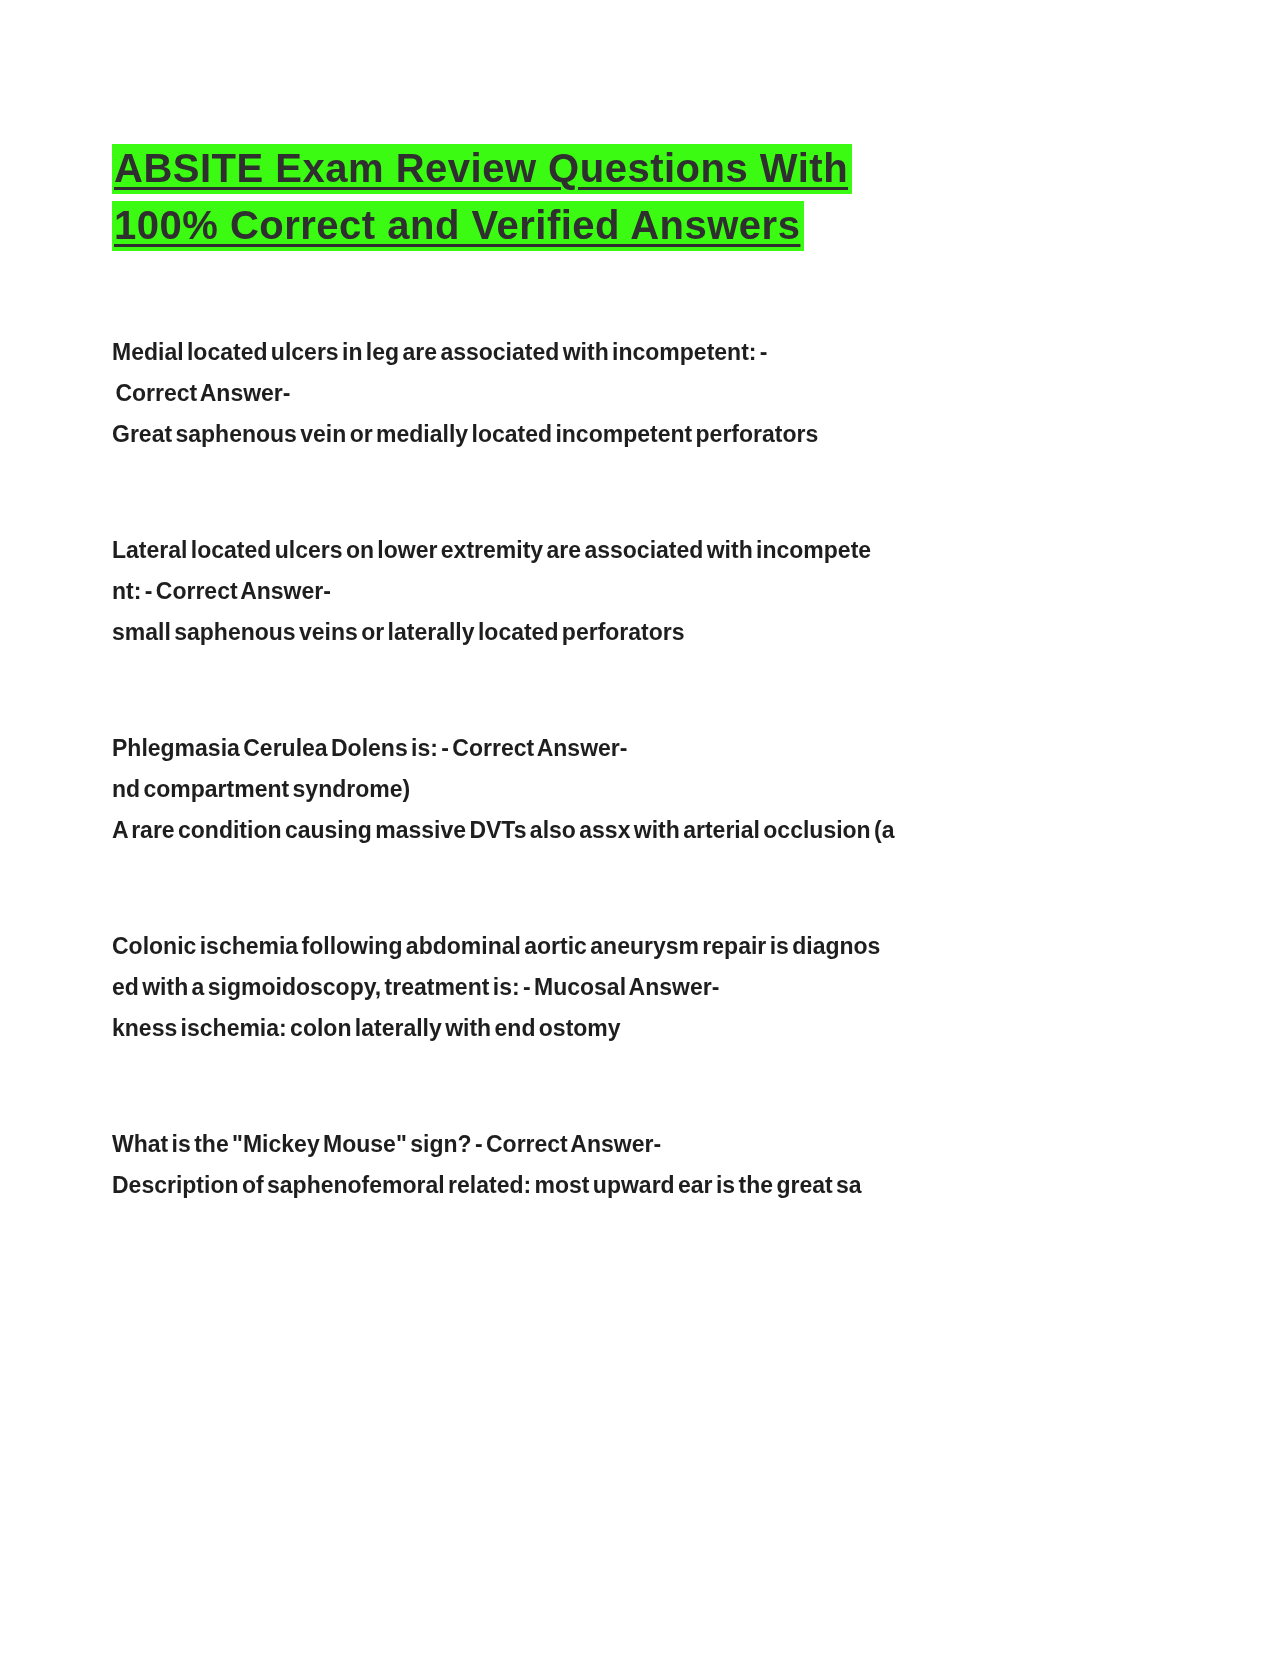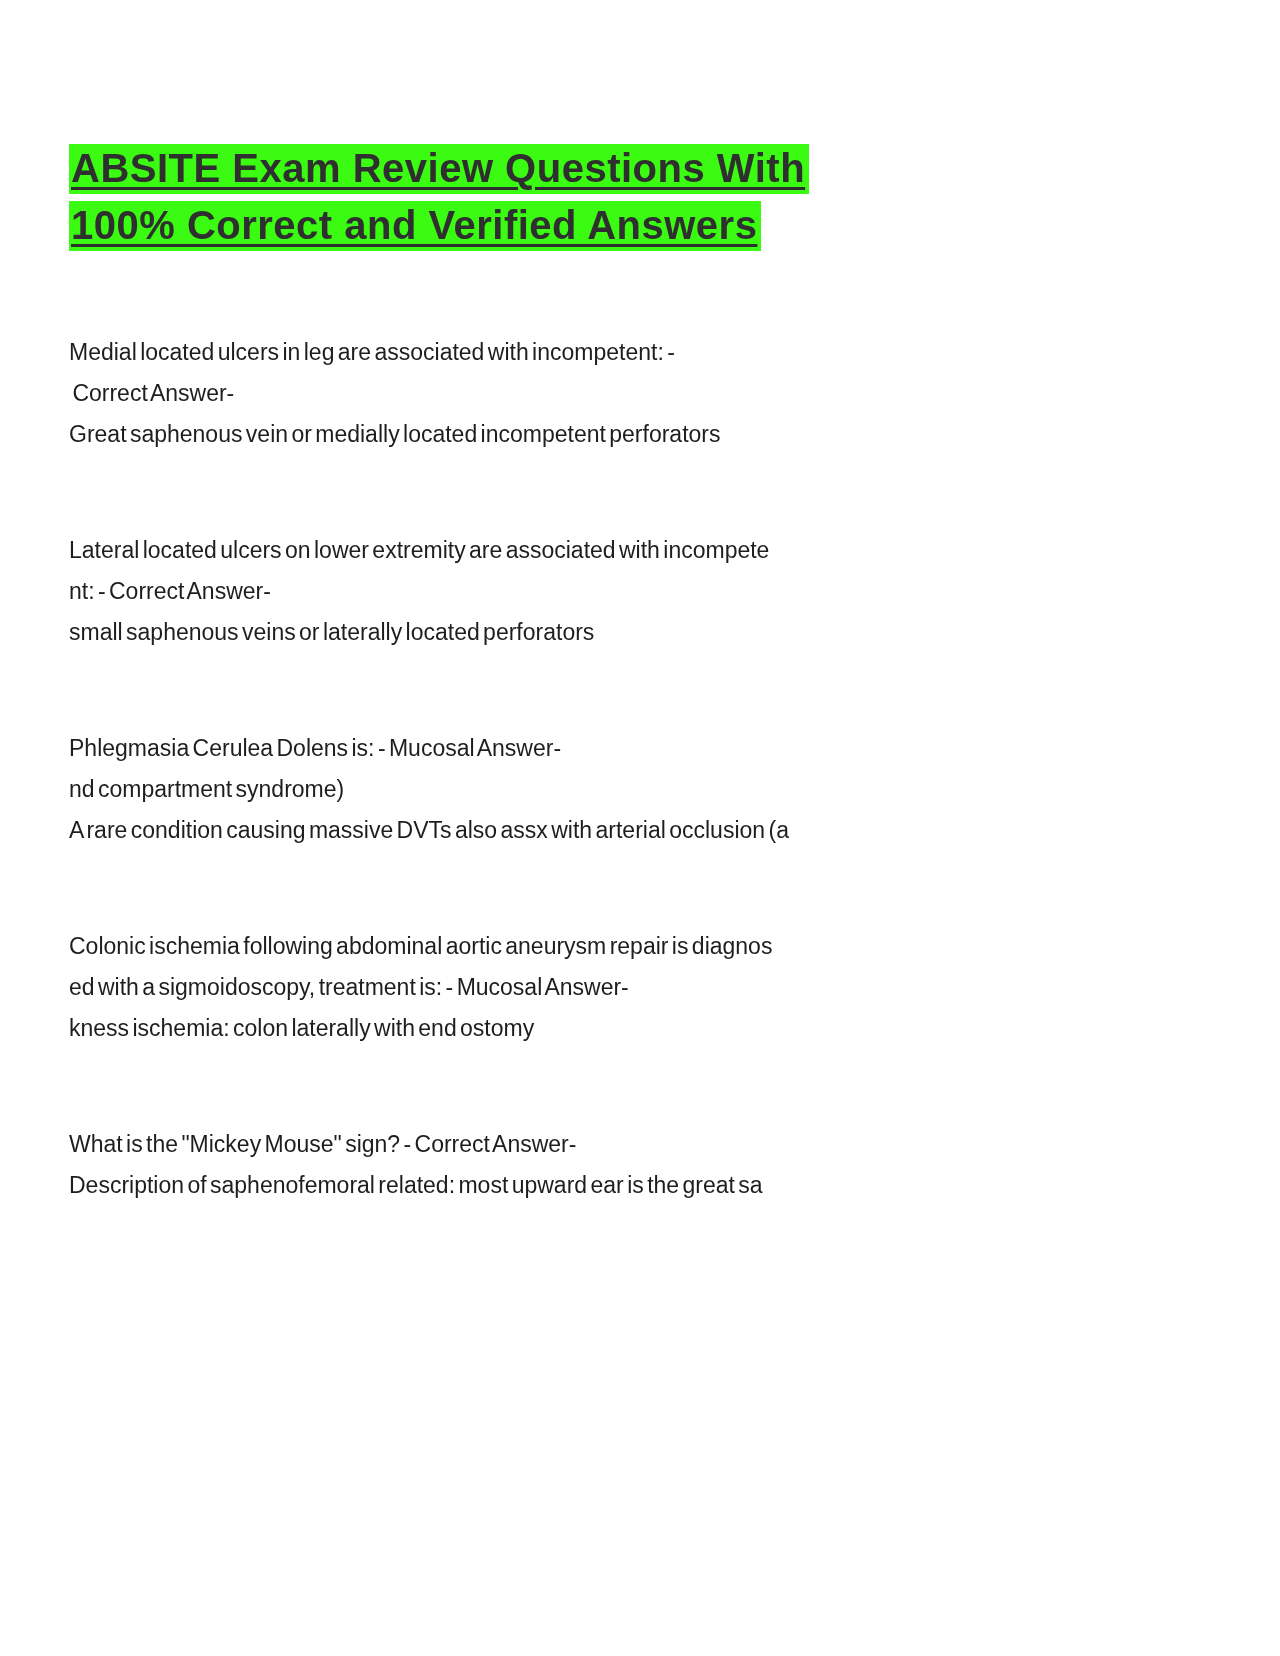--- a/index.html
+++ b/index.html
@@ -13,20 +13,21 @@
     font-family:"Liberation Sans","DejaVu Sans",sans-serif;
     width:1280px;
     height:1656px;
     overflow:hidden;
   }
   .page{
     width:1238px;
     min-height:1656px;
     background:#ffffff;
     padding:140px 145px 60px 69px;
+    margin-left:43px;
   }
   .title{
     margin:0 0 78px 0;
     font-size:40px;
     font-weight:bold;
     line-height:1.42;
     color:var(--title-color);
   }
   .title-line{
     display:block;
@@ -44,21 +45,21 @@
     color:var(--text-color);
   }
   .qa-block{
     margin-bottom:75px;
   }
   .qa-block:last-child{
     margin-bottom:0;
   }
   .qa-line{
     font-size:23px;
-    font-weight:normal;
+    font-weight:bold;
     line-height:41px;
     color:var(--text-color);
     white-space:pre-wrap;
     word-spacing:-3px;
   }
 </style>
 </head>
 <body>
 
 <div class="page">
@@ -72,21 +73,21 @@
         <div class="qa-line">Medial located ulcers in leg are associated with incompetent: -</div>
         <div class="qa-line"> Correct Answer-</div>
         <div class="qa-line">Great saphenous vein or medially located incompetent perforators</div>
       </div>
       <div class="qa-block">
         <div class="qa-line">Lateral located ulcers on lower extremity are associated with incompete</div>
         <div class="qa-line">nt: - Correct Answer-</div>
         <div class="qa-line">small saphenous veins or laterally located perforators</div>
       </div>
       <div class="qa-block">
-        <div class="qa-line">Phlegmasia Cerulea Dolens is: - Mucosal Answer-</div>
+        <div class="qa-line">Phlegmasia Cerulea Dolens is: - Correct Answer-</div>
         <div class="qa-line">nd compartment syndrome)</div>
         <div class="qa-line">A rare condition causing massive DVTs also assx with arterial occlusion (a</div>
       </div>
       <div class="qa-block">
         <div class="qa-line">Colonic ischemia following abdominal aortic aneurysm repair is diagnos</div>
         <div class="qa-line">ed with a sigmoidoscopy, treatment is: - Mucosal Answer-</div>
         <div class="qa-line">kness ischemia: colon laterally with end ostomy</div>
       </div>
       <div class="qa-block">
         <div class="qa-line">What is the "Mickey Mouse" sign? - Correct Answer-</div>

